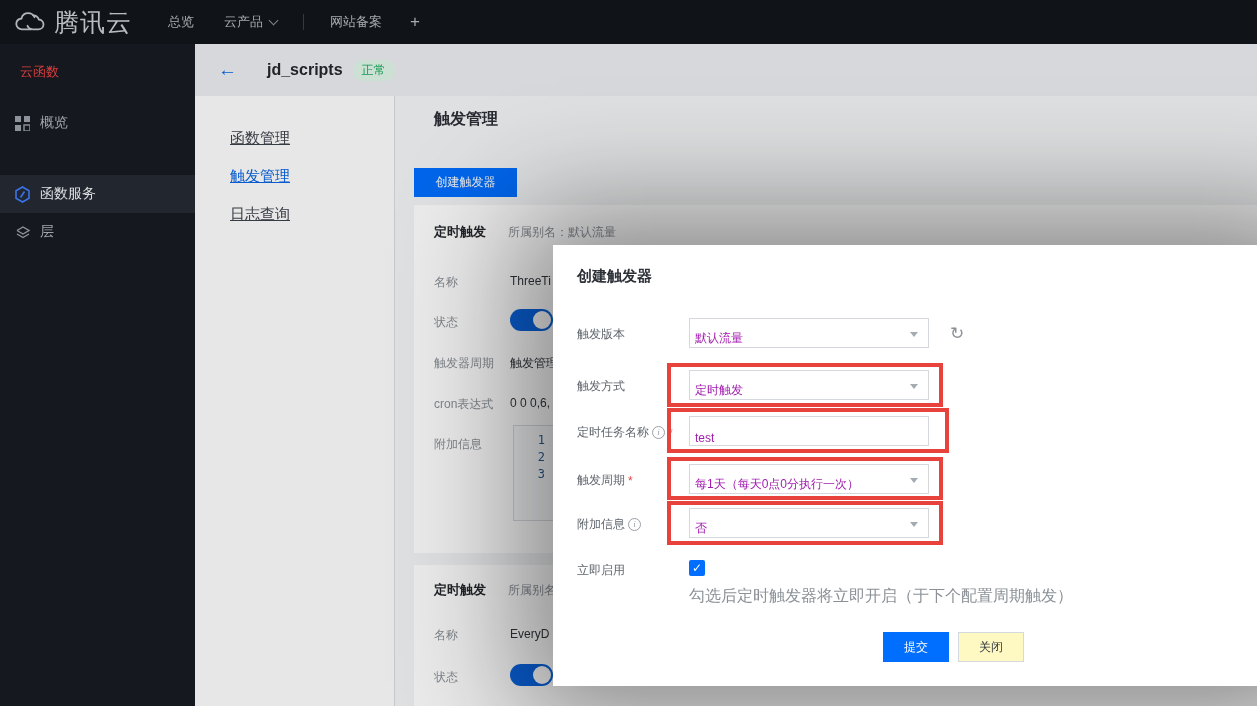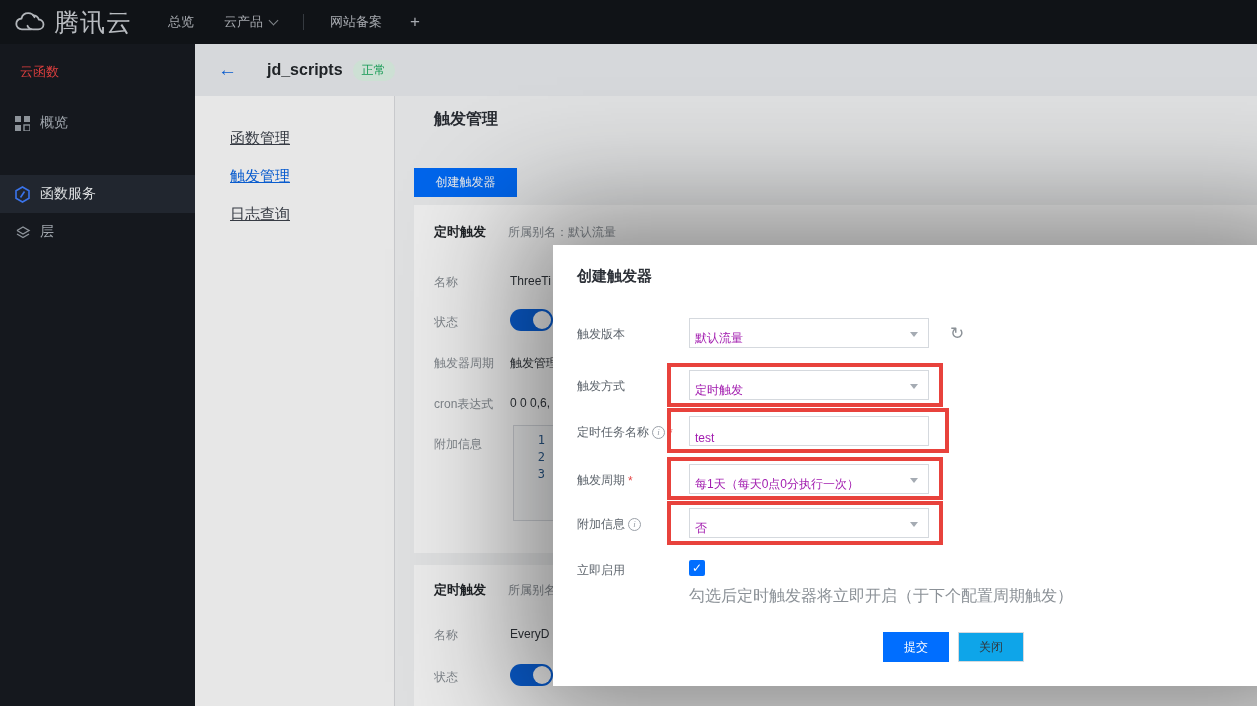--- a/index.html
+++ b/index.html
@@ -83,21 +83,21 @@
     display:flex; align-items:flex-end; padding-left:5px; }
   .m-select { cursor:pointer; }
   .sel-caret { position:absolute; right:10px; top:13px; width:0; height:0;
     border-left:4px solid transparent; border-right:4px solid transparent; border-top:5px solid #a5abb3; }
   .refresh-icon { position:absolute; left:397px; font-size:17px; color:#8b9197; cursor:pointer; }
   .checkbox { position:absolute; left:136px; width:16px; height:16px; background:#006eff;
     color:#fff; font-size:12px; line-height:16px; text-align:center; border-radius:2px; cursor:pointer; }
   .m-hint { position:absolute; left:136px; top:341px; font-size:16px; color:#8b9197; }
   .m-btn { position:absolute; top:387px; width:66px; height:30px; font-size:12px; cursor:pointer; border:none; }
   #btn-submit { left:330px; background:#006eff; color:#fff; }
-  #btn-close { left:405px; background:#0ea5e9; color:#32373d; border:1px solid #d5d9de; }
+  #btn-close { left:405px; background:#fef9c3; color:#32373d; border:1px solid #d5d9de; }
 
   
   .anno { position:absolute; border:4px solid #e8423c; z-index:300; pointer-events:none; }
   #anno1 { left:667px; top:363px; width:276px; height:44px; }
   #anno2 { left:667px; top:408px; width:282px; height:45px; }
   #anno3 { left:667px; top:457px; width:276px; height:43px; }
   #anno4 { left:667px; top:501px; width:276px; height:44px; }
 </style>
 </head>
 <body>

